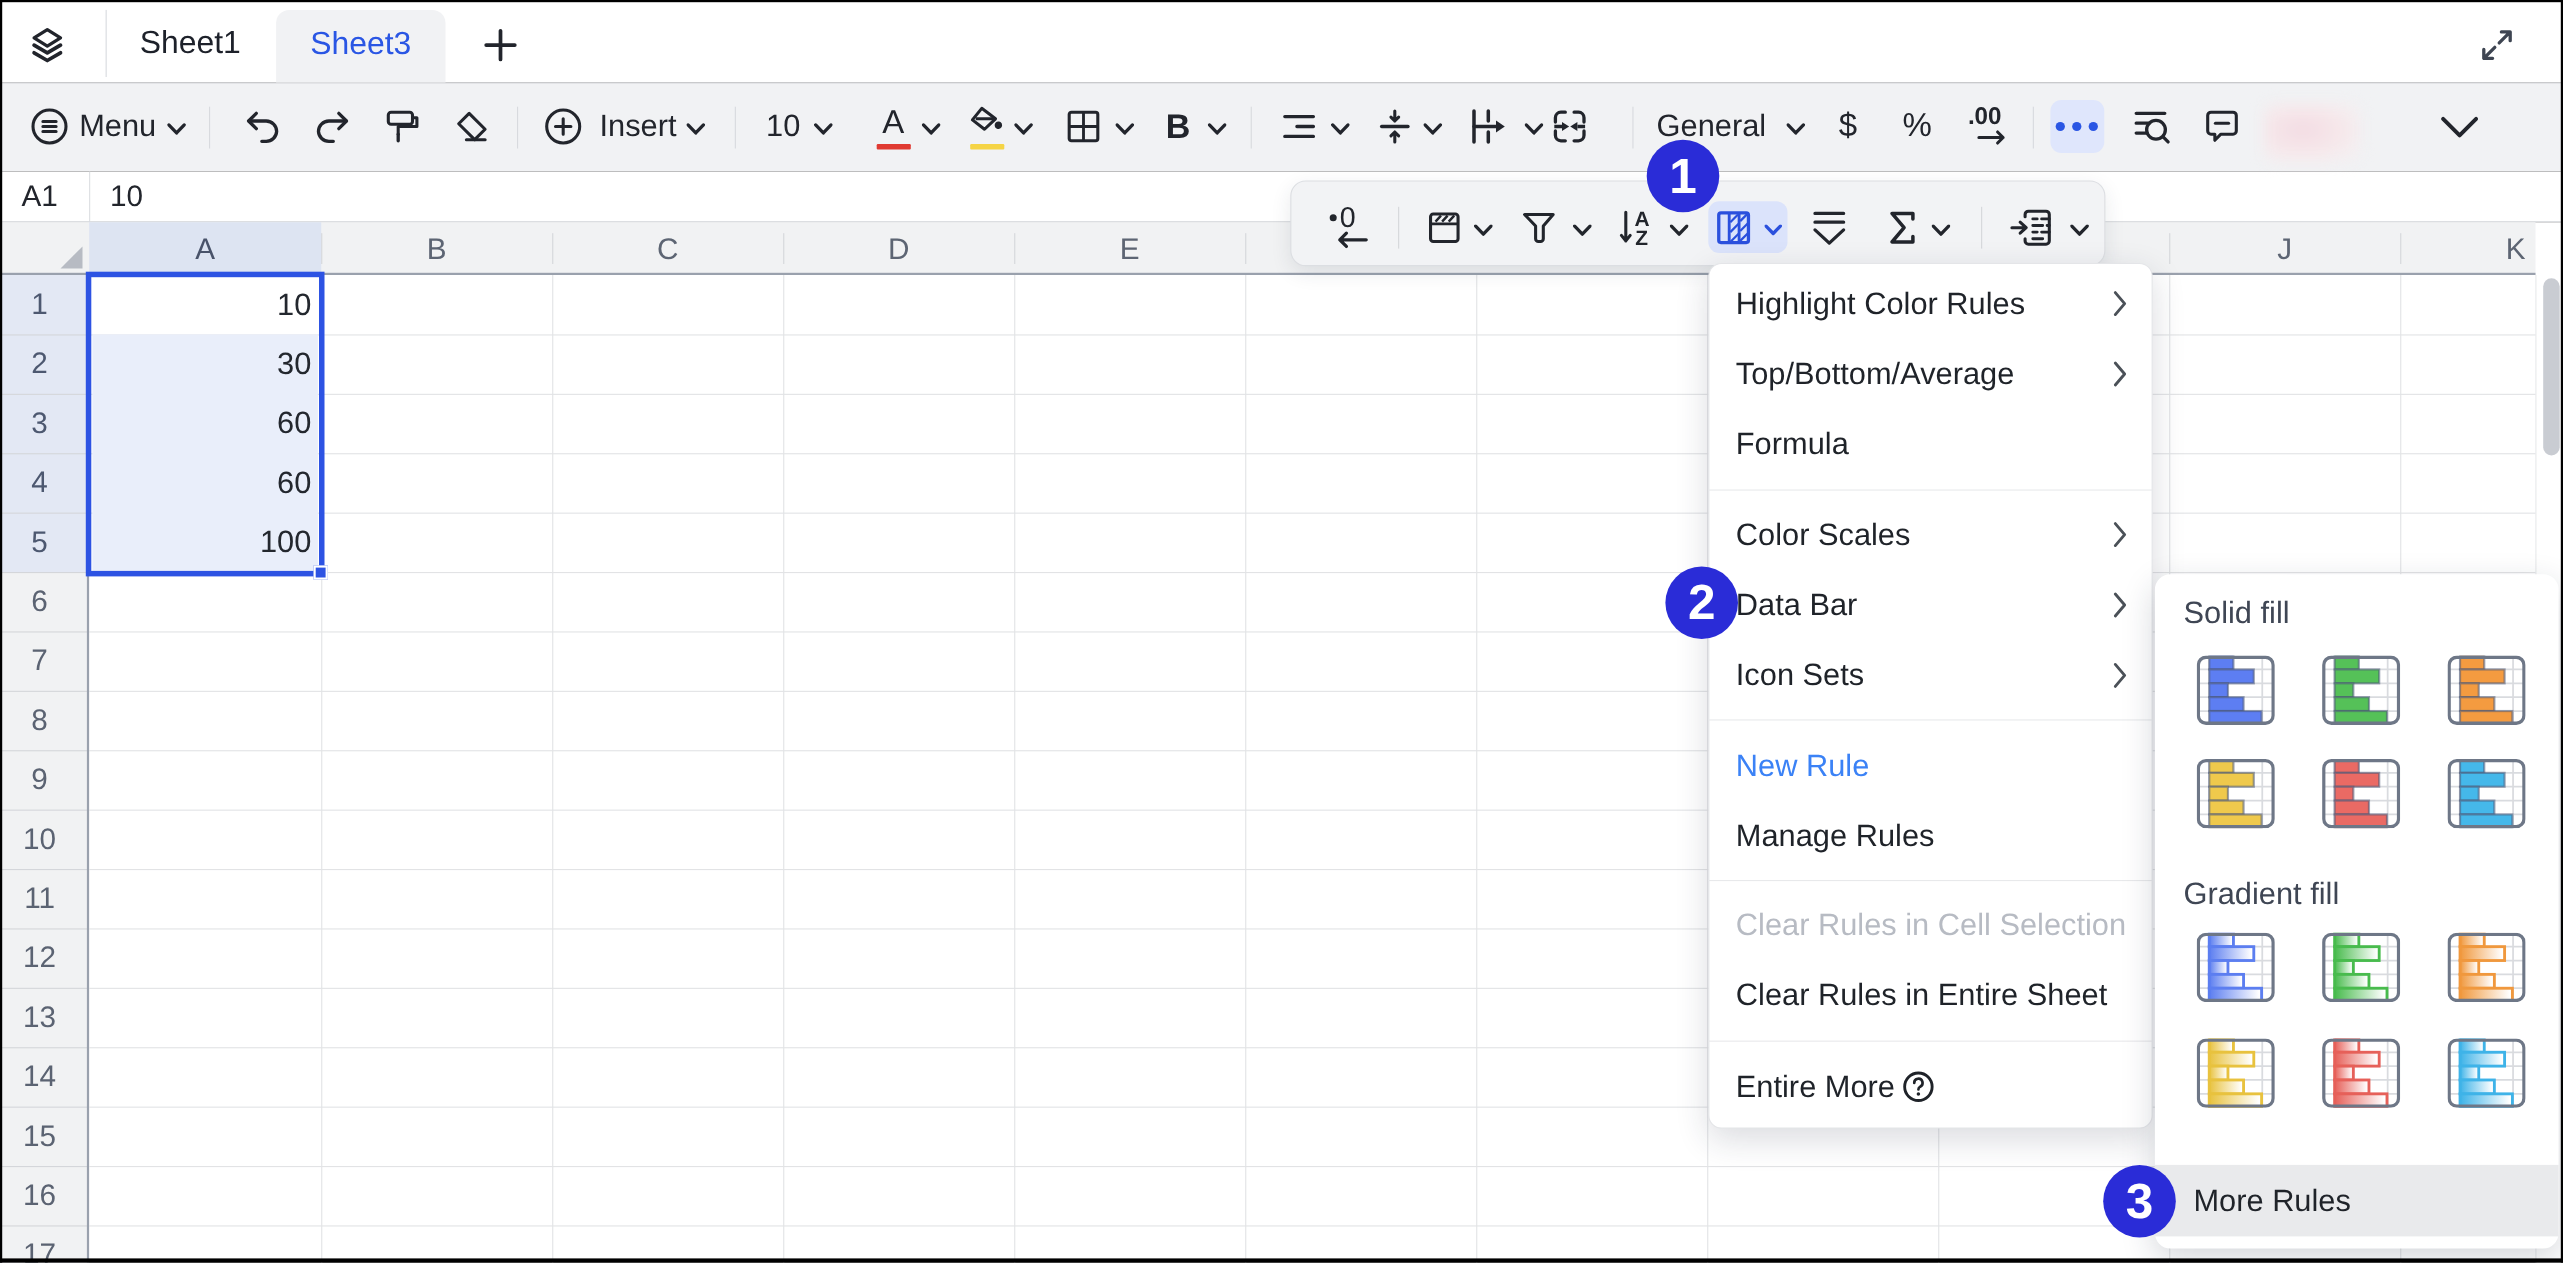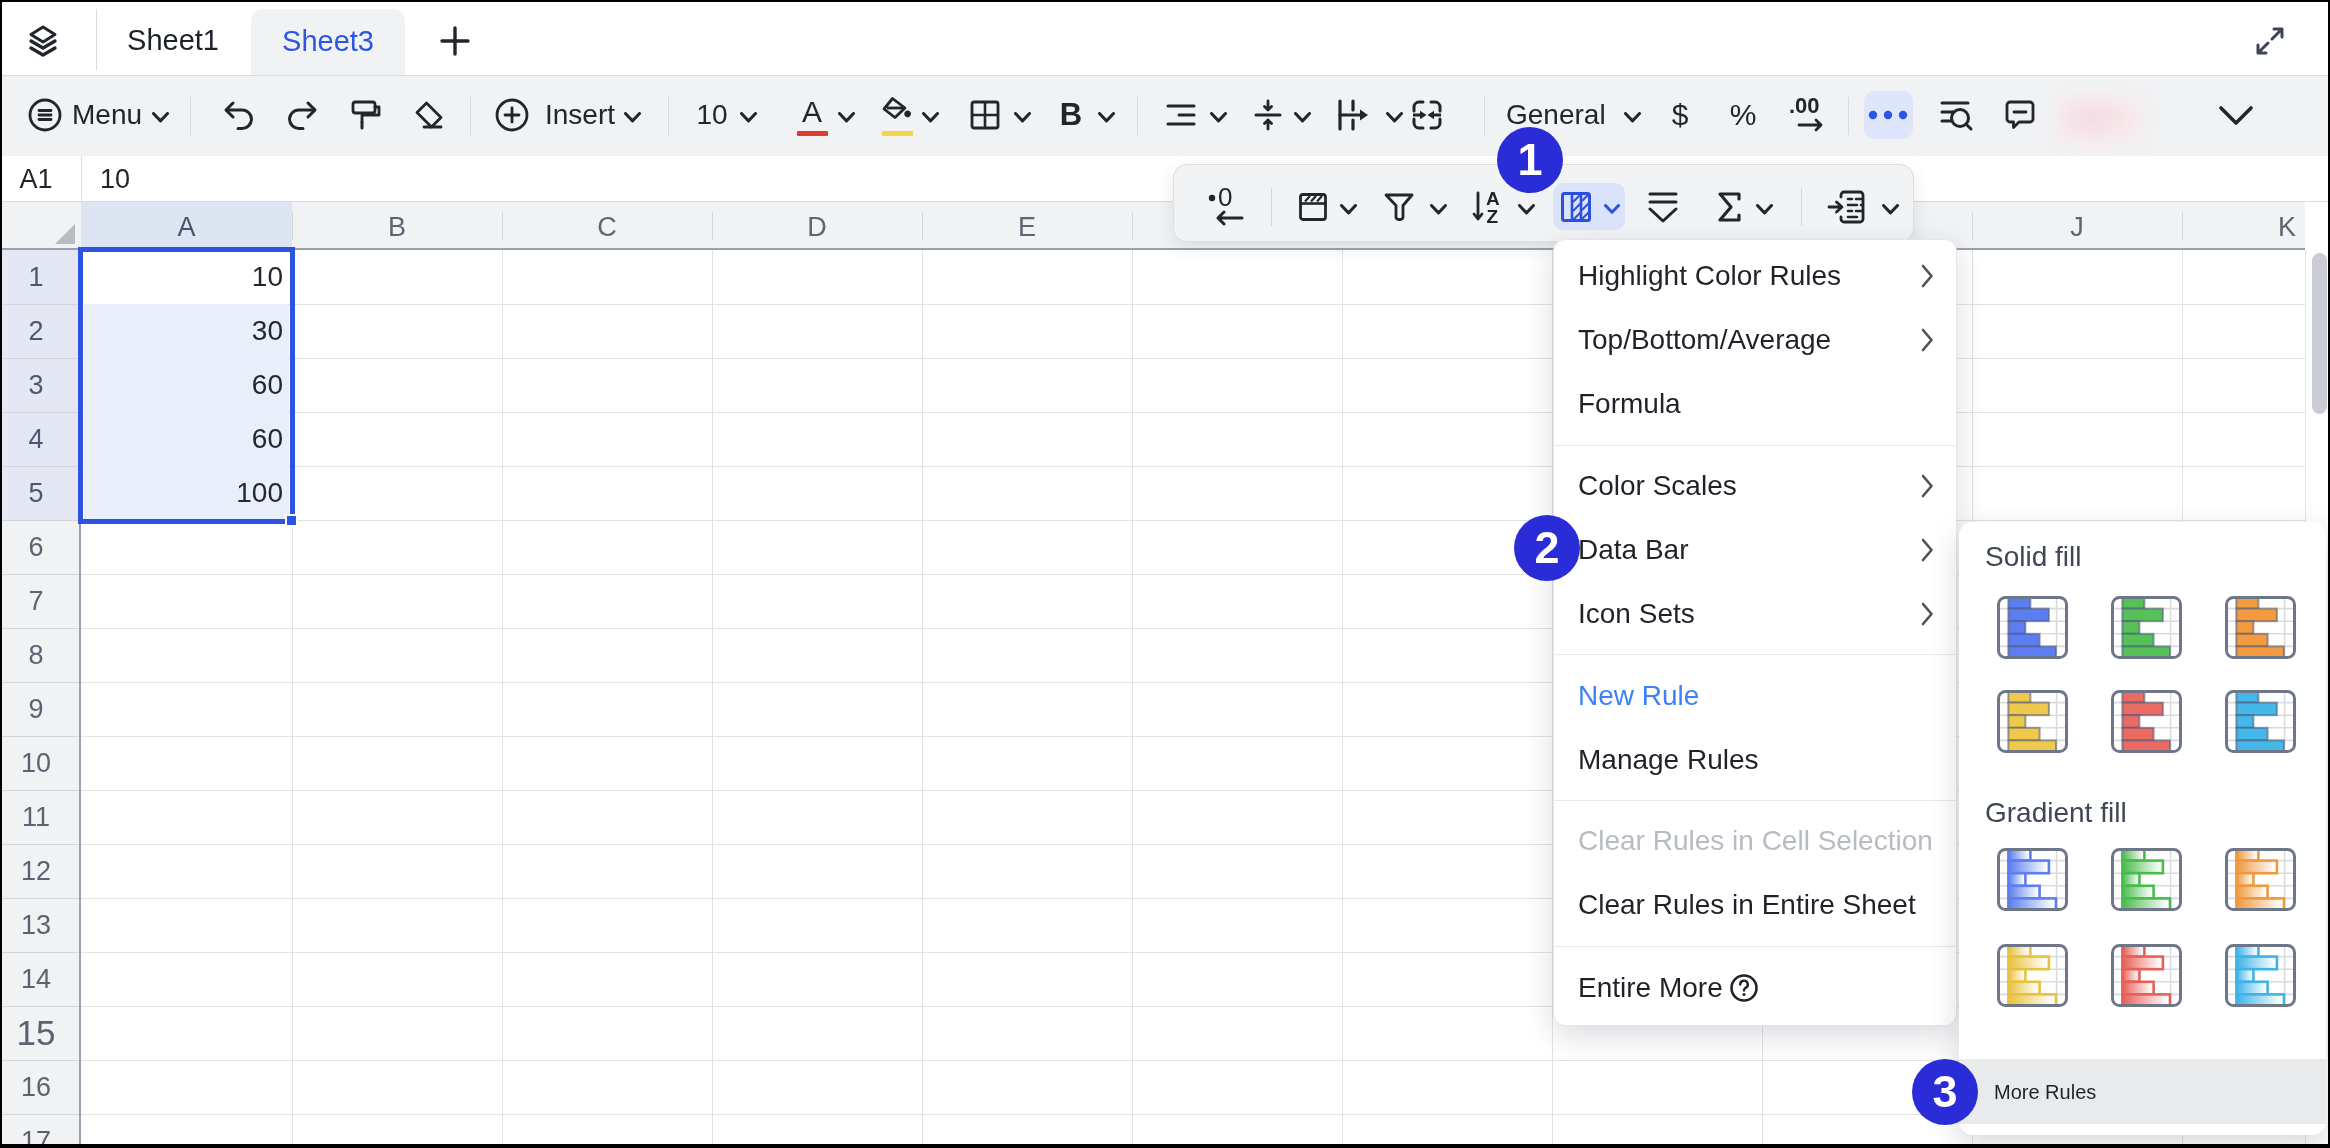--- a/index.html
+++ b/index.html
@@ -208,21 +208,21 @@
 <div class="abs txt" style="left:36px;top:763.0px;transform:translate(-50%,-50%);font-size:27px;color:#5b6372;font-weight:400;letter-spacing:0;">10</div>
 <div class="abs" style="left:0px;top:736px;width:81px;height:1px;background:#d4d6da;"></div>
 <div class="abs txt" style="left:36px;top:817.0px;transform:translate(-50%,-50%);font-size:27px;color:#5b6372;font-weight:400;letter-spacing:0;">11</div>
 <div class="abs" style="left:0px;top:790px;width:81px;height:1px;background:#d4d6da;"></div>
 <div class="abs txt" style="left:36px;top:871.0px;transform:translate(-50%,-50%);font-size:27px;color:#5b6372;font-weight:400;letter-spacing:0;">12</div>
 <div class="abs" style="left:0px;top:844px;width:81px;height:1px;background:#d4d6da;"></div>
 <div class="abs txt" style="left:36px;top:925.0px;transform:translate(-50%,-50%);font-size:27px;color:#5b6372;font-weight:400;letter-spacing:0;">13</div>
 <div class="abs" style="left:0px;top:898px;width:81px;height:1px;background:#d4d6da;"></div>
 <div class="abs txt" style="left:36px;top:979.0px;transform:translate(-50%,-50%);font-size:27px;color:#5b6372;font-weight:400;letter-spacing:0;">14</div>
 <div class="abs" style="left:0px;top:952px;width:81px;height:1px;background:#d4d6da;"></div>
-<div class="abs txt" style="left:36px;top:1033.0px;transform:translate(-50%,-50%);font-size:35px;color:#5b6372;font-weight:400;letter-spacing:0;">15</div>
+<div class="abs txt" style="left:36px;top:1033.0px;transform:translate(-50%,-50%);font-size:27px;color:#5b6372;font-weight:400;letter-spacing:0;">15</div>
 <div class="abs" style="left:0px;top:1006px;width:81px;height:1px;background:#d4d6da;"></div>
 <div class="abs txt" style="left:36px;top:1087.0px;transform:translate(-50%,-50%);font-size:27px;color:#5b6372;font-weight:400;letter-spacing:0;">16</div>
 <div class="abs" style="left:0px;top:1060px;width:81px;height:1px;background:#d4d6da;"></div>
 <div class="abs txt" style="left:36px;top:1141.0px;transform:translate(-50%,-50%);font-size:27px;color:#5b6372;font-weight:400;letter-spacing:0;">17</div>
 <div class="abs" style="left:0px;top:1114px;width:81px;height:1px;background:#d4d6da;"></div>
 <div class="abs" style="left:79px;top:250px;width:2px;height:898px;background:#9aa1ad;"></div>
 <div class="abs" style="left:292px;top:250px;width:1px;height:898px;background:#e2e3e5;"></div>
 <div class="abs" style="left:502px;top:250px;width:1px;height:898px;background:#e2e3e5;"></div>
 <div class="abs" style="left:712px;top:250px;width:1px;height:898px;background:#e2e3e5;"></div>
 <div class="abs" style="left:922px;top:250px;width:1px;height:898px;background:#e2e3e5;"></div>
@@ -553,19 +553,19 @@
     <path d="M1 50.4 h69" stroke="#d9dbdf" stroke-width="1.6"></path>
     <path d="M11.4 1 v61 M59.6 1 v61" stroke="#d9dbdf" stroke-width="1.6"></path>
     <rect x="11.4" y="0.0" width="22.0" height="12.6" fill="url(#g11)" stroke="#3eb3e8" stroke-width="2.6"></rect>
     <rect x="11.4" y="12.6" width="40.5" height="12.6" fill="url(#g11)" stroke="#3eb3e8" stroke-width="2.6"></rect>
     <rect x="11.4" y="25.2" width="17.0" height="12.6" fill="url(#g11)" stroke="#3eb3e8" stroke-width="2.6"></rect>
     <rect x="11.4" y="37.8" width="31.2" height="12.6" fill="url(#g11)" stroke="#3eb3e8" stroke-width="2.6"></rect>
     <rect x="11.4" y="50.4" width="47.6" height="12.6" fill="url(#g11)" stroke="#3eb3e8" stroke-width="2.6"></rect>
     <rect x="1.5" y="1.5" width="68" height="60" rx="7" fill="none" stroke="#6e7787" stroke-width="3"></rect>
   </svg>
 <div class="abs" style="left:1959px;top:1059px;width:367px;height:65px;background:#e9eaec;"></div>
-<div class="abs txt" style="left:1994px;top:1092px;transform:translateY(-50%);font-size:20px;color:#1f2329;font-weight:400;letter-spacing:0;">More Rules</div>
+<div class="abs txt" style="left:1994px;top:1092px;transform:translateY(-50%);font-size:28px;color:#1f2329;font-weight:400;letter-spacing:0;">More Rules</div>
 <div class="abs ctr" style="left:1497px;top:127px;width:66px;height:66px;border-radius:50%;background:#2a2cd7;color:#fff;font-size:45px;font-weight:600;">1</div>
 <div class="abs ctr" style="left:1514px;top:515px;width:66px;height:66px;border-radius:50%;background:#2a2cd7;color:#fff;font-size:45px;font-weight:600;">2</div>
 <div class="abs ctr" style="left:1912px;top:1059px;width:66px;height:66px;border-radius:50%;background:#2a2cd7;color:#fff;font-size:45px;font-weight:600;">3</div>
 <div class="abs" style="left:0px;top:0px;width:2330px;height:2px;background:#000;z-index:50;"></div>
 <div class="abs" style="left:0px;top:0px;width:2px;height:1148px;background:#000;z-index:50;"></div>
 <div class="abs" style="left:2328px;top:0px;width:2px;height:1148px;background:#000;z-index:50;"></div>
 <div class="abs" style="left:0px;top:1144px;width:2330px;height:4px;background:#000;z-index:50;"></div>
 </body></html>

